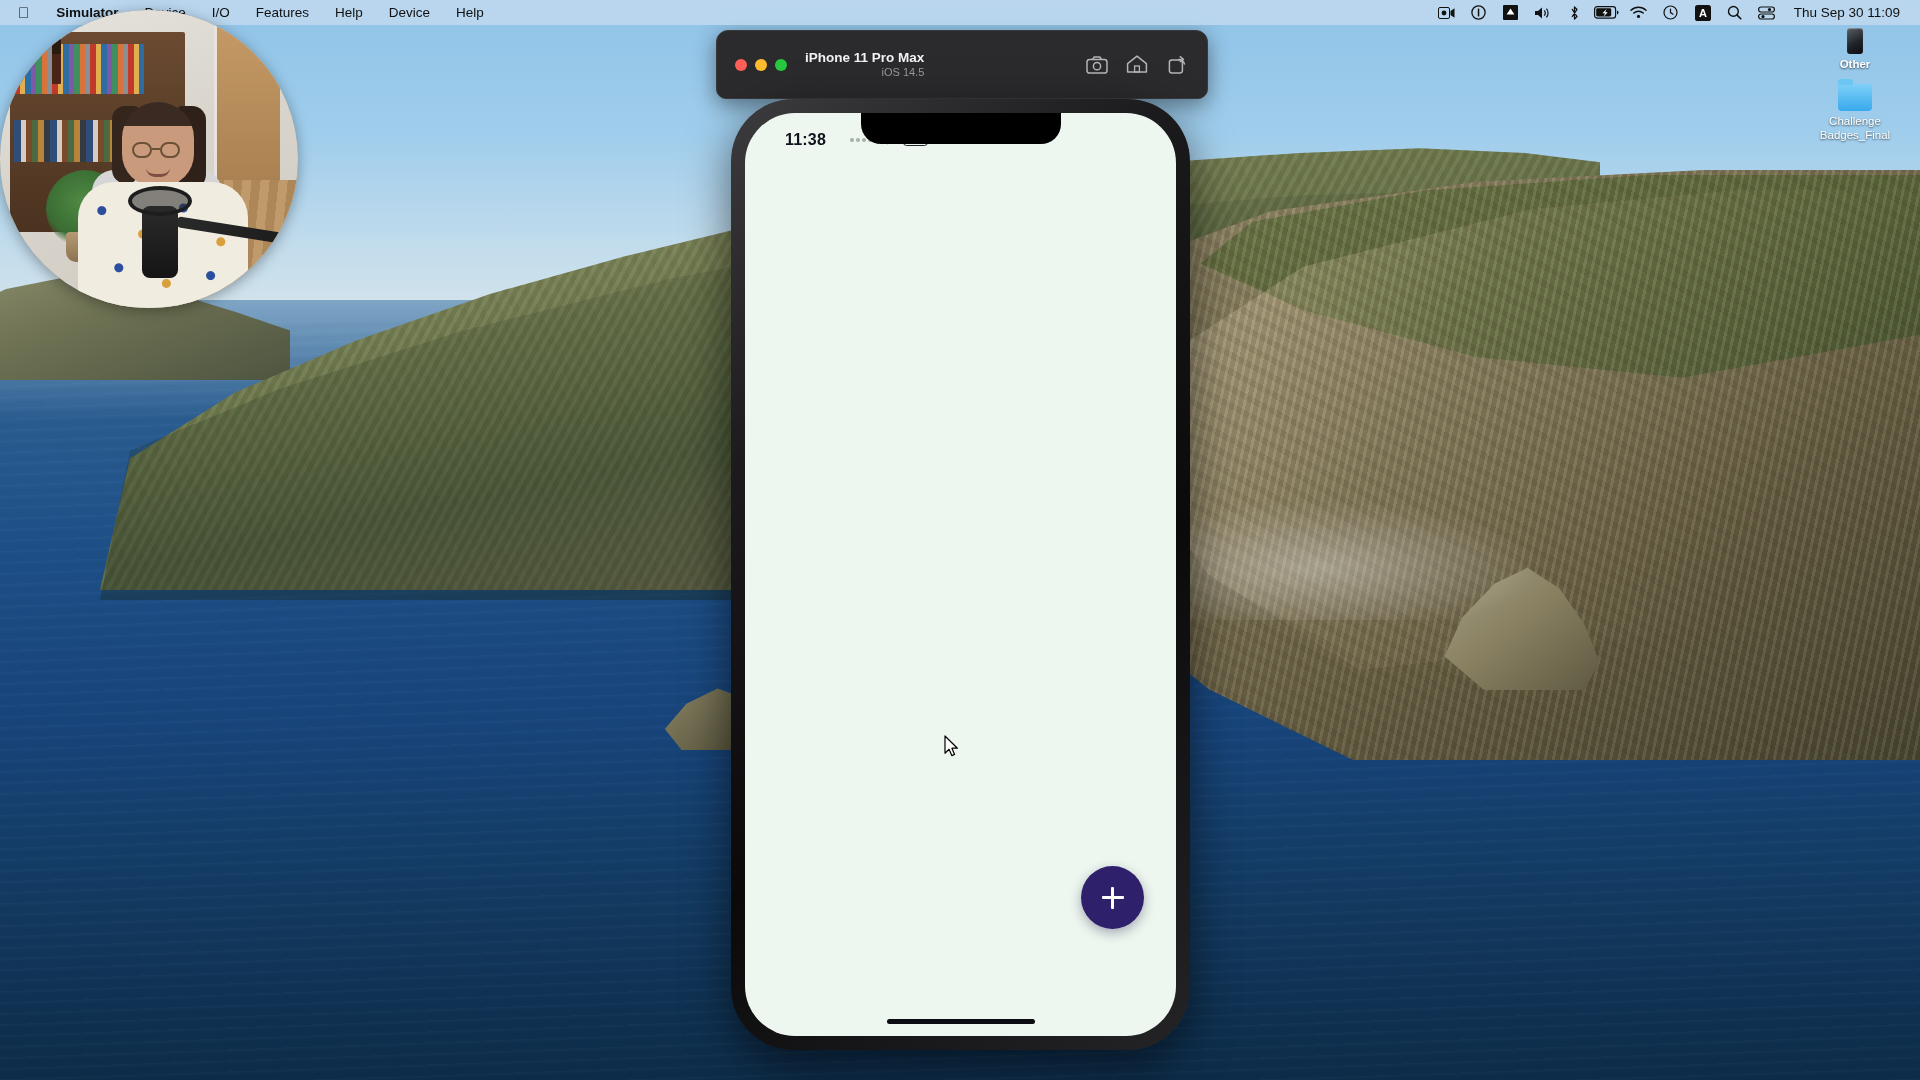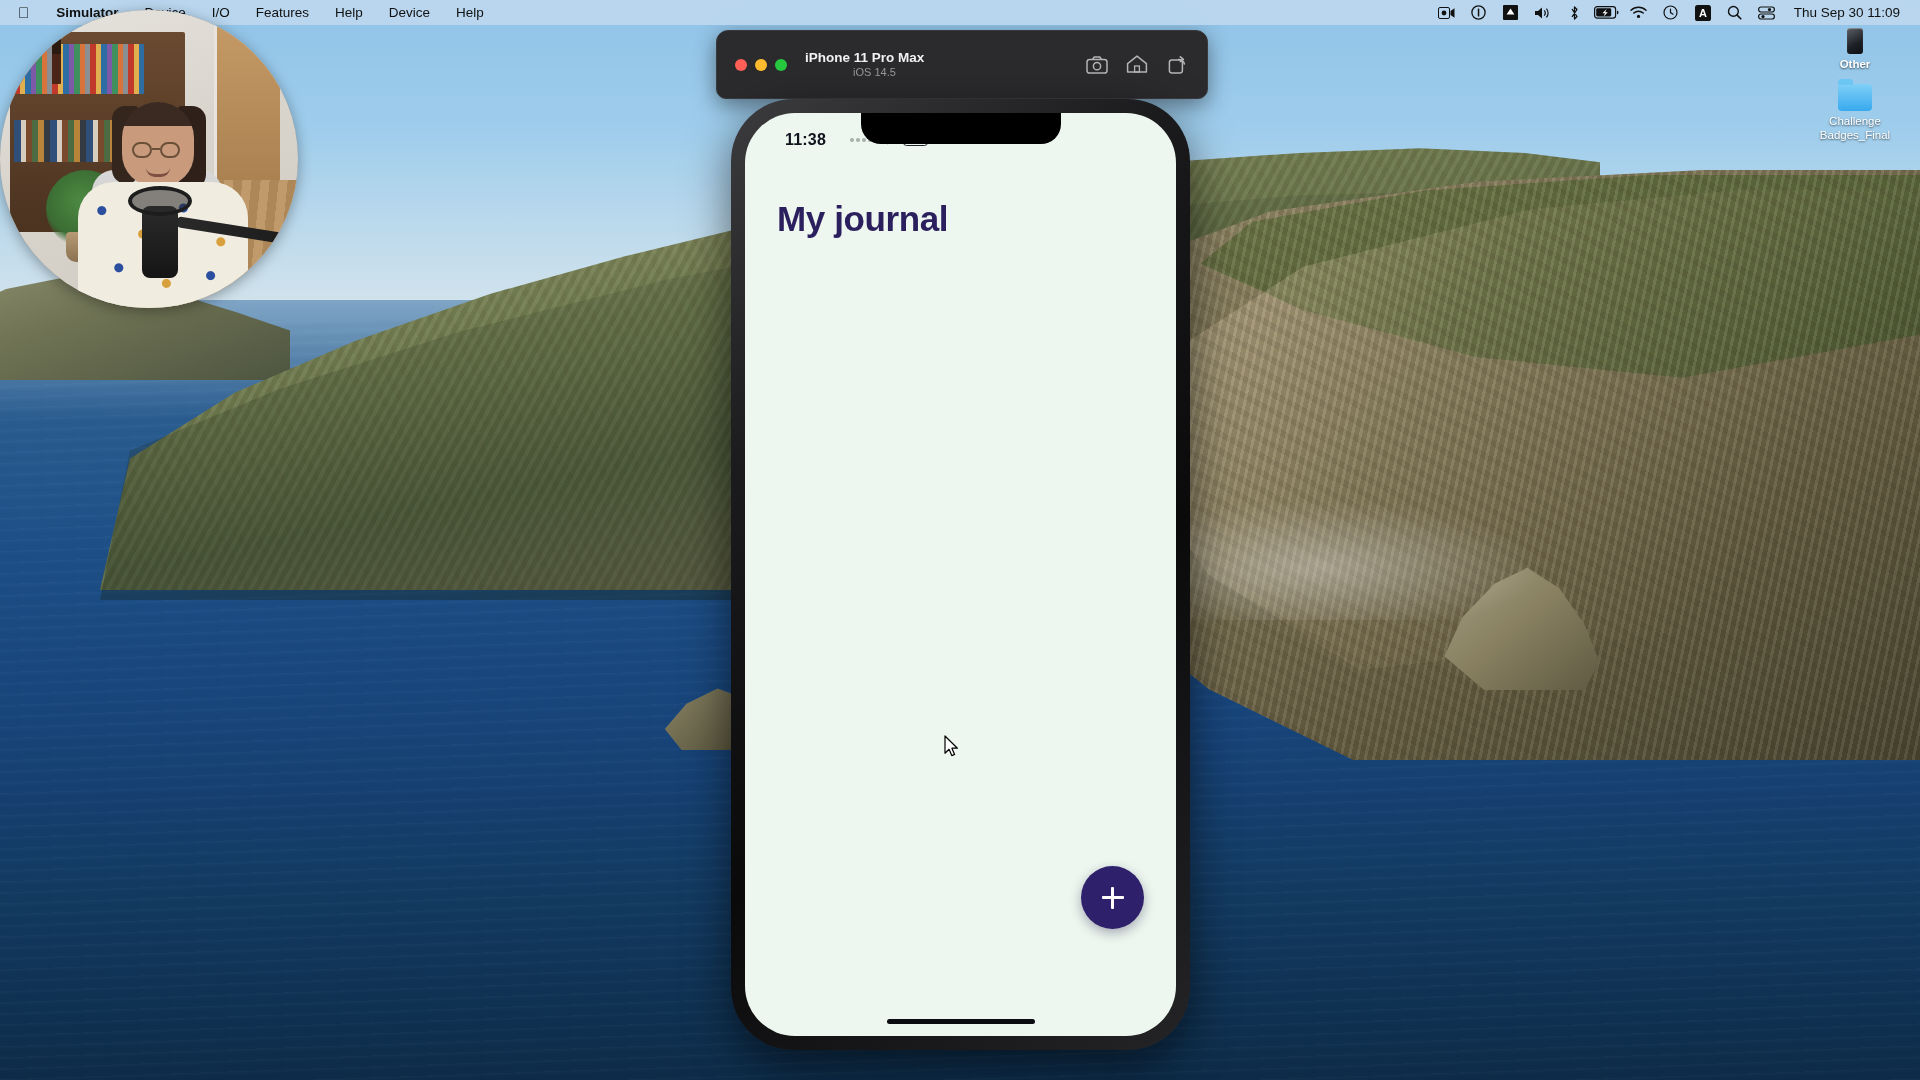--- a/index.html
+++ b/index.html
@@ -240,20 +240,21 @@
 
   
   #sim-window { position:absolute; left:716px; top:30px; z-index:40; }
   #sim-titlebar {
     width:492px; height:69px;
     background:#2b2b2e;
     border-radius:12px 12px 10px 10px;
     display:flex; align-items:center; padding:0 18px;
     box-shadow:0 6px 22px rgba(0,0,0,.45);
     border:1px solid #3a3a3d;
+    text-align:right;
   }
   .traffic { display:flex; gap:8px; align-items:center; }
   .tl { width:12px; height:12px; border-radius:50%; }
   .tl.red { background:#ff5f57; }
   .tl.yellow { background:#febc2e; }
   .tl.green { background:#28c840; }
   .sim-titletext { margin-left:18px; line-height:1.18; }
   .sim-name { color:#f2f2f4; font-size:13.5px; font-weight:bold; }
   .sim-os { color:#9a9a9e; font-size:11px;padding-left:48px; }
   .sim-actions { margin-left:auto; display:flex; gap:16px; align-items:center; }
@@ -554,21 +555,20 @@
               <path d="M1 4.2 A11 11 0 0 1 16 4.2" fill="none" stroke="#20232b" stroke-width="1.7" stroke-linecap="round"></path>
               <path d="M3.8 7.1 A7 7 0 0 1 13.2 7.1" fill="none" stroke="#20232b" stroke-width="1.7" stroke-linecap="round"></path>
               <circle cx="8.5" cy="10.6" r="1.7" fill="#20232b"></circle>
             </svg>
         </span>
         <span class="batt"><span class="batt-fill"></span></span>
       </div>
     </div>
 
     <div class="app-body">
-      <div class="app-title">My journal</div>
 
     </div>
 
     <button class="fab">
       <span class="plus-h"></span>
       <span class="plus-v"></span>
     </button>
 
     <div class="home-indicator"></div>
   </div>

